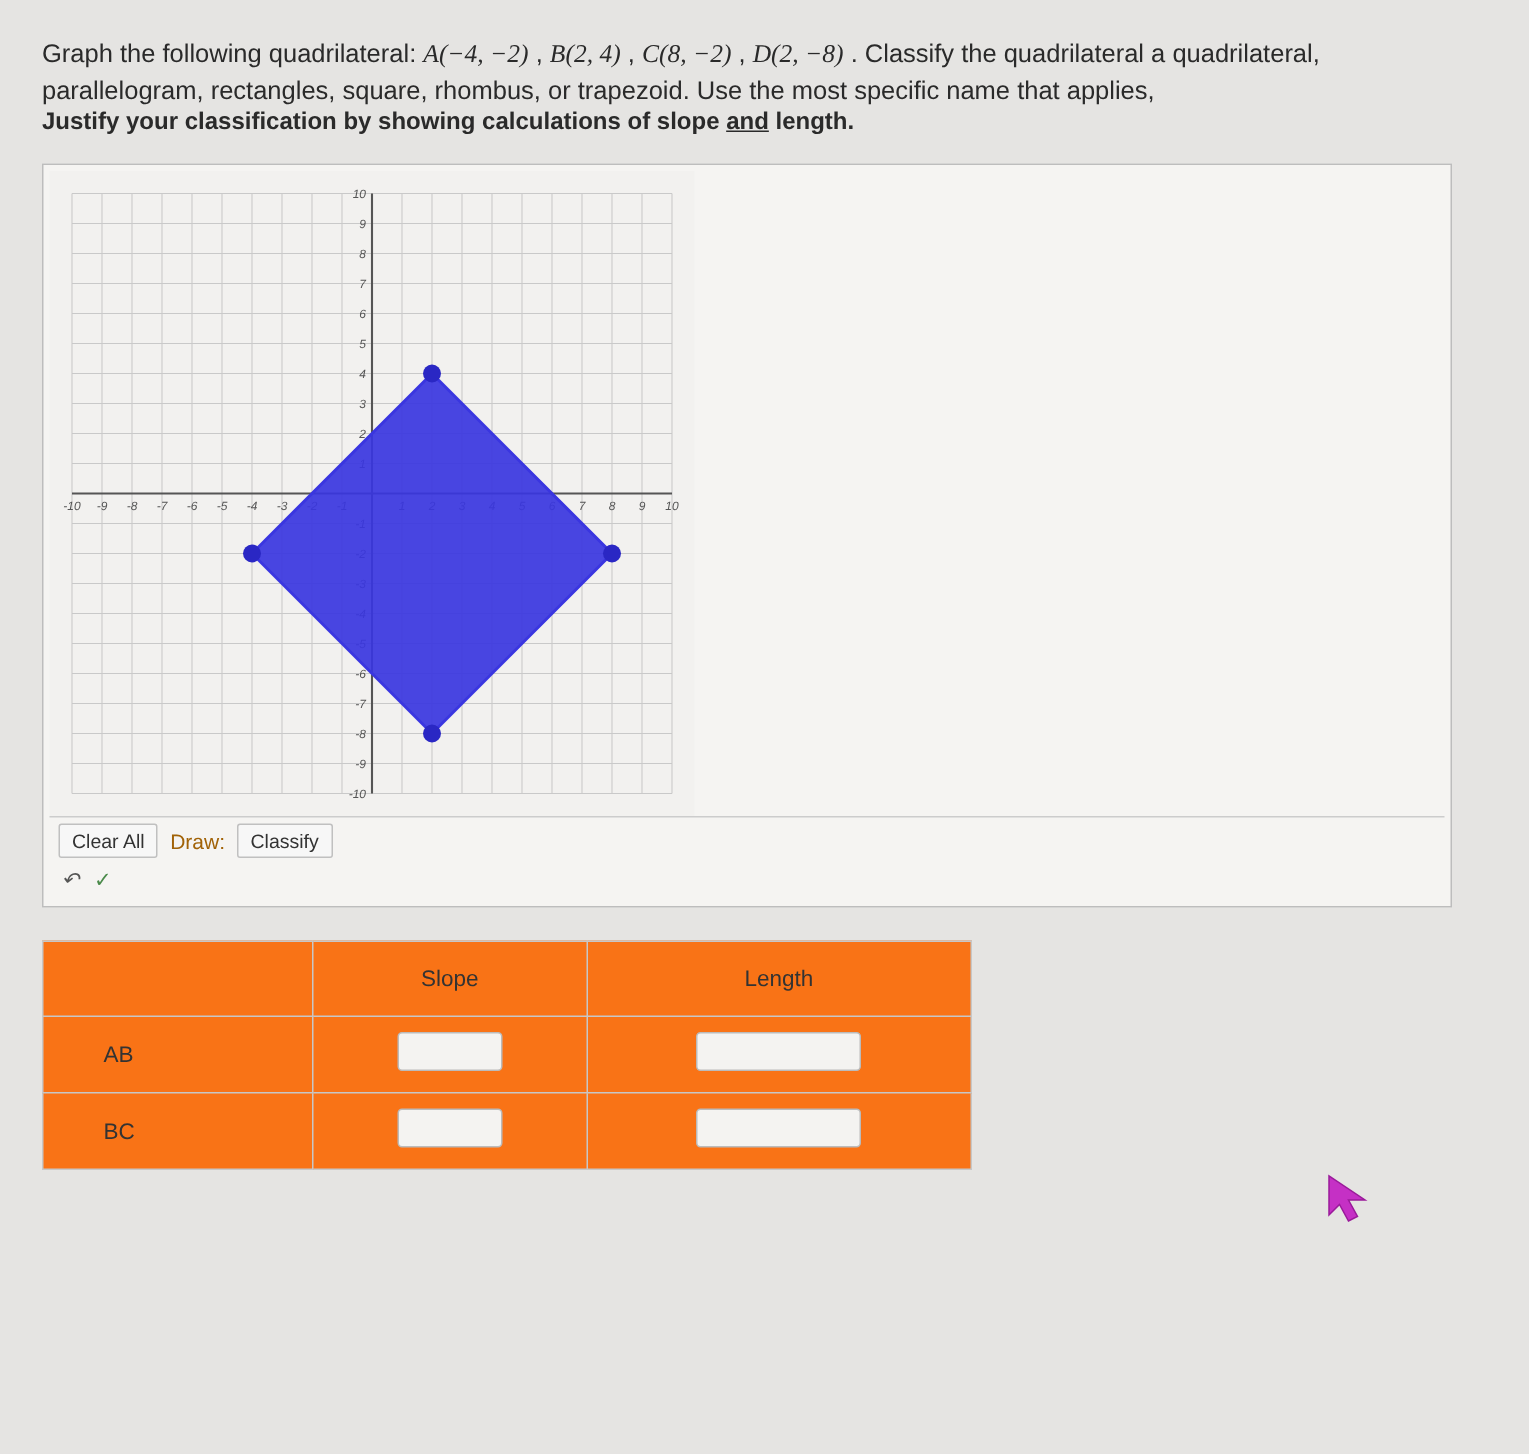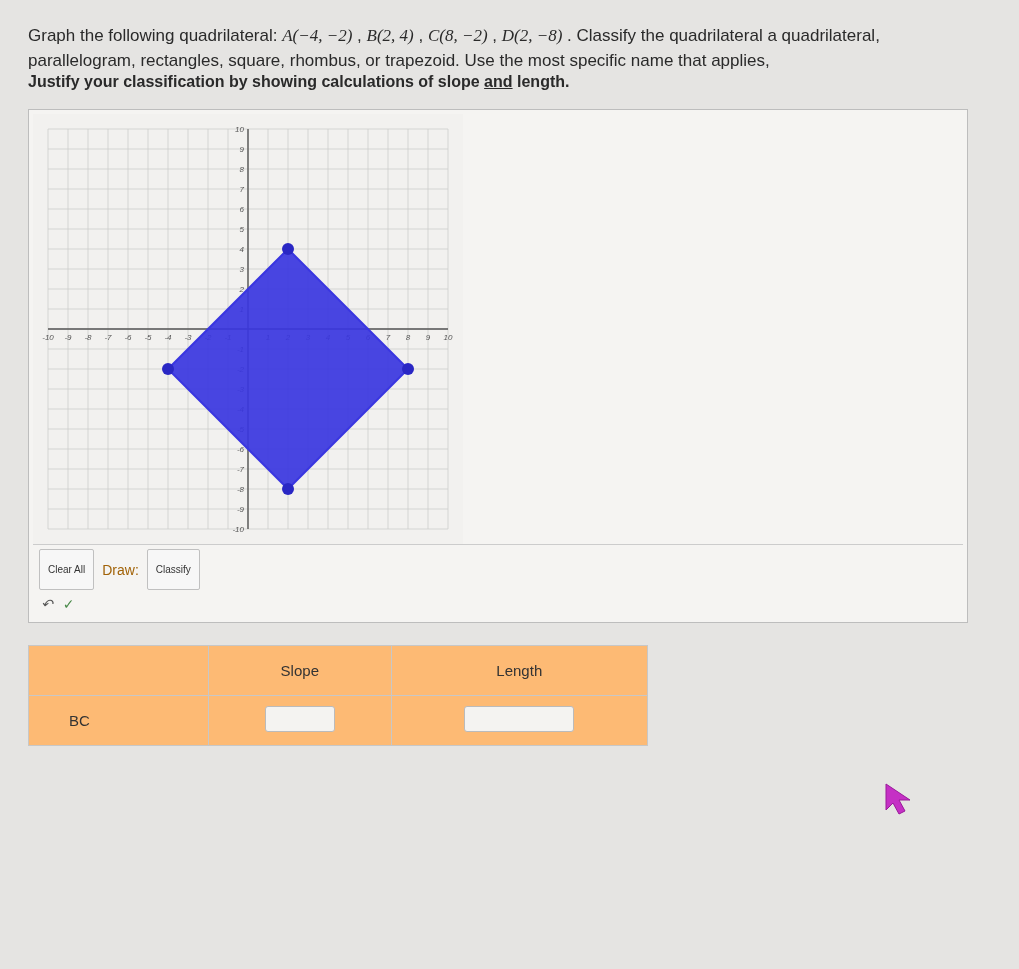--- a/index.html
+++ b/index.html
@@ -39,38 +39,38 @@
     padding: 4px 6px;
     border-top: 1px solid #ccc;
     font-size: 14px;
     display: flex;
     align-items: center;
     gap: 8px;
   }
   .toolbar .btn {
     background:#f7f7f7;
     border:1px solid #c0c0c0;
-    padding:14px 8px;
+    padding:3px 8px;
     border-radius:2px;
-    font-size:10px;
+    font-size:13px;
     cursor:pointer;
   }
   .toolbar .label { color:#a16207; }
   .sub-toolbar {
     padding: 2px 8px 6px 8px;
     font-size: 14px;
     display:flex;
     gap:10px;
     align-items:center;
   }
   .sub-toolbar span { font-size:14px; }
 
   .answer-table {
     border-collapse: collapse;
-    background:#fdba74;
+    background:#f97316;
     width: 620px;
   }
   .answer-table th, .answer-table td {
     border: 1px solid #c7c7c7;
     padding: 10px 14px;
     text-align: center;
     font-size: 15px;
     color:#333;
     height: 50px;
   }
@@ -213,20 +213,25 @@
 <table class="answer-table">
   <thead>
     <tr>
       <th></th>
       <th>Slope</th>
       <th>Length</th>
     </tr>
   </thead>
   <tbody id="answer-body">
       <tr>
+        <td class="rowlabel">AB</td>
+        <td><span class="answer-box"></span></td>
+        <td><span class="answer-box wide"></span></td>
+      </tr>
+      <tr>
         <td class="rowlabel">BC</td>
         <td><span class="answer-box"></span></td>
         <td><span class="answer-box wide"></span></td>
       </tr>
     </tbody>
 </table>
 
 <svg width="40" height="40" style="position:absolute; left:880px; top:780px;">
   <polygon points="6,4 6,30 13,23 19,34 25,31 19,20 30,20" fill="#c530c5" stroke="#9a1a9a" stroke-width="1"></polygon>
 </svg>

